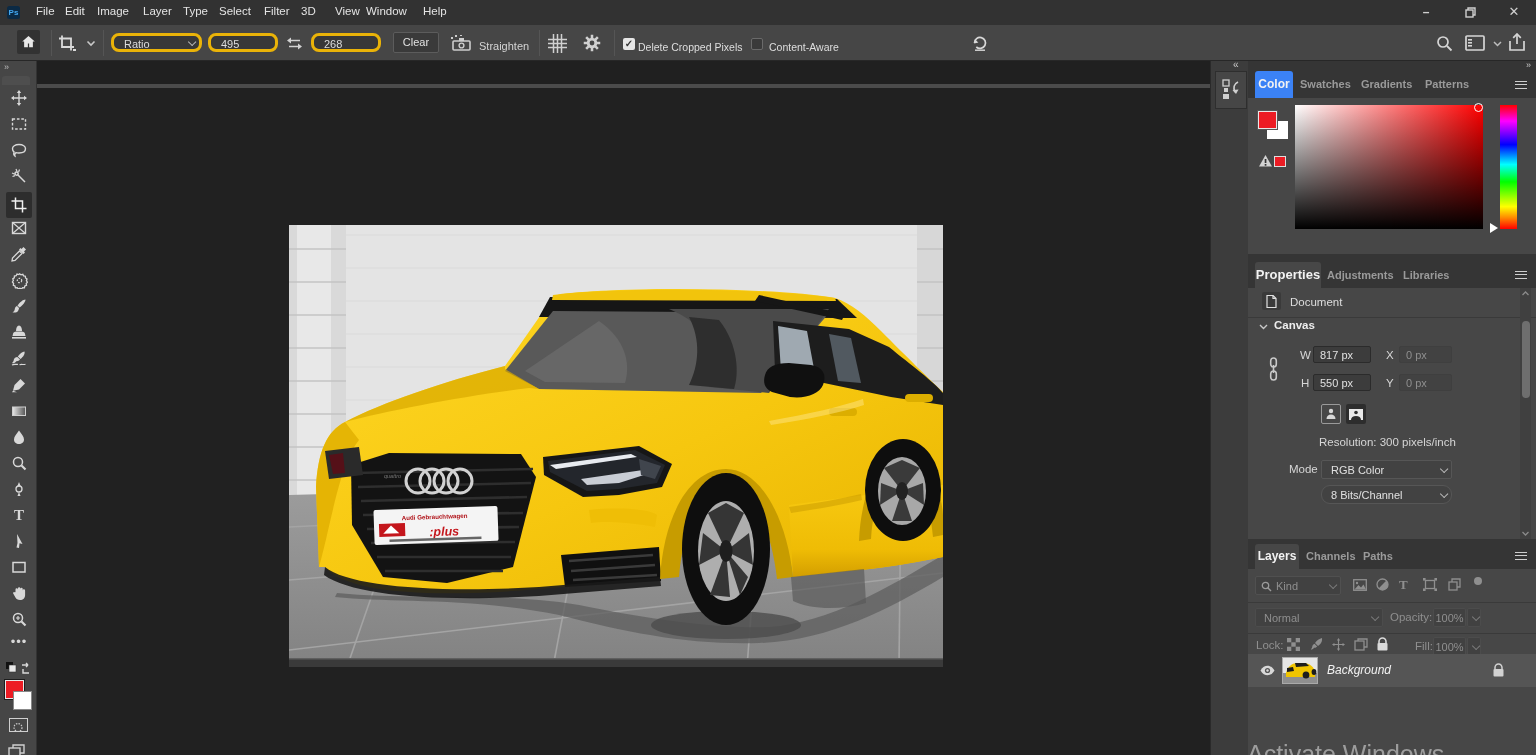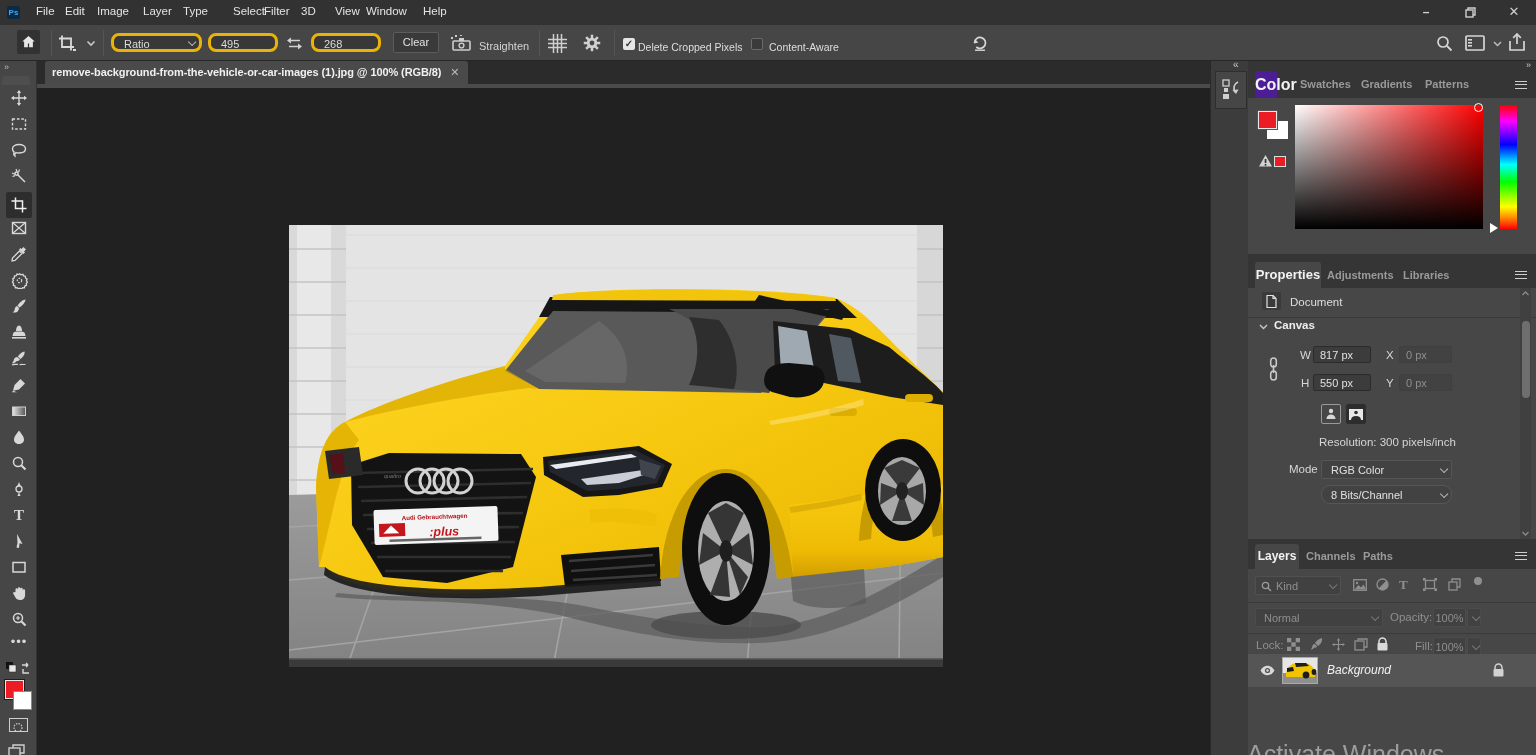--- a/index.html
+++ b/index.html
@@ -83,21 +83,21 @@
 <div id="app">
 
   <div id="menubar">
     <div id="pslogo">Ps</div>
     <div class="items" style="left:0;top:0;position:absolute;width:100%;height:25px;">
       <span class="abs" style="left:36px;top:5px">File</span>
         <span class="abs" style="left:65px;top:5px">Edit</span>
         <span class="abs" style="left:97px;top:5px">Image</span>
         <span class="abs" style="left:143px;top:5px">Layer</span>
         <span class="abs" style="left:183px;top:5px">Type</span>
-        <span class="abs" style="left:233px;top:5px">Select</span>
+        <span class="abs" style="left:219px;top:5px">Select</span>
         <span class="abs" style="left:264px;top:5px">Filter</span>
         <span class="abs" style="left:301px;top:5px">3D</span>
         <span class="abs" style="left:335px;top:5px">View</span>
         <span class="abs" style="left:366px;top:5px">Window</span>
         <span class="abs" style="left:423px;top:5px">Help</span>
     </div>
     <div id="winbtns"><div style="font-weight:bold">–</div><div id="restorebtn"><svg width="11" height="11" viewBox="0 0 11 11" style="margin-top:7px">
             <path d="M3 3 V1 H10 V8 H8" fill="none" stroke="#cfcfcf" stroke-width="1.4"></path>
             <rect x="1" y="3" width="7" height="7" fill="none" stroke="#cfcfcf" stroke-width="1.4"></rect>
           </svg></div><div style="font-size:13px">✕</div></div>
@@ -180,24 +180,20 @@
     <svg class="abs" style="left:1493px;top:16px" width="9" height="6" viewBox="0 0 9 6">
         <path d="M1 1 L4.5 4.5 L8 1" stroke="#bdbdbd" stroke-width="1.5" fill="none"></path>
       </svg>
     <svg class="abs" style="left:1508px;top:8px" width="18" height="19" viewBox="0 0 18 19">
       <path d="M2 8 V17 H16 V8" stroke="#d6d6d6" stroke-width="1.7" fill="none"></path>
       <path d="M9 1 V11" stroke="#d6d6d6" stroke-width="1.7"></path>
       <path d="M5.2 4.8 L9 1 L12.8 4.8" stroke="#d6d6d6" stroke-width="1.7" fill="none"></path>
     </svg>
   </div>
 
-  <div id="tabbar">
-    <div class="tab">remove-background-from-the-vehicle-or-car-images (1).jpg @ 100% (RGB/8)
-      <span style="font-weight:normal;color:#bbb;margin-left:6px">✕</span></div>
-  </div>
   <div id="tabstrip2"></div>
 
   <div id="toolbar">
     <div style="position:absolute;left:4px;top:1px;color:#bbb;font-size:9px;letter-spacing:-1px;">»</div>
     <div style="position:absolute;left:2px;top:15px;width:28px;height:9px;background:#4e4e4e;border-radius:3px 3px 0 0;"></div>
     <div class="tool" style="top:27px">
         <svg width="16" height="16" viewBox="0 0 16 16">
           <g stroke="#d8d8d8" stroke-width="1.4" fill="#d8d8d8">
             <path d="M8 2 V14 M2 8 H14" fill="none"></path>
             <path d="M8 0 L5.8 3 H10.2z M8 16 L5.8 13 H10.2z M0 8 L3 5.8 V10.2z M16 8 L13 5.8 V10.2z" stroke="none"></path>
@@ -505,21 +501,21 @@
           <path d="M16 4 C12 6 11 10 13 14" fill="none" stroke="#cfcfcf" stroke-width="1.8"></path>
           <path d="M10.5 12 L14 16 L16.5 11.5 z" fill="#cfcfcf"></path>
         </svg>
     </div>
   </div>
 
   <div id="rightcol">
     <div style="position:absolute;right:6px;top:-1px;color:#c8c8c8;font-size:9px;letter-spacing:-1px;">»</div>
 
     <div id="colorpanel" class="abs" style="left:0;top:9px;width:288px;height:184px;">
-      <div class="abs" style="left:7px;top:1px;width:22px;height:27px;background:#4c1d95;border-radius:3px 3px 0 0;color:#f2f2f2;font-weight:bold;font-size:16px;line-height:27px;text-align:center;">Color</div>
+      <div class="abs" style="left:7px;top:1px;width:38px;height:27px;background:#3b82f6;border-radius:3px 3px 0 0;color:#f2f2f2;font-weight:bold;font-size:12px;line-height:27px;text-align:center;">Color</div>
       <div class="abs" style="left:52px;top:8px;color:#9a9a9a;font-weight:bold;font-size:11px;">Swatches</div>
       <div class="abs" style="left:113px;top:8px;color:#9a9a9a;font-weight:bold;font-size:11px;">Gradients</div>
       <div class="abs" style="left:177px;top:8px;color:#9a9a9a;font-weight:bold;font-size:11px;">Patterns</div>
       <div class="abs" style="right:9px;top:11px;width:12px;height:8px;border-top:1.5px solid #cfcfcf;border-bottom:1.5px solid #cfcfcf;">
           <div style="margin-top:2.2px;border-top:1.5px solid #cfcfcf;"></div>
         </div>
       <div class="abs" style="left:0;top:28px;width:288px;height:156px;background:#474747;">
         <div class="abs" style="left:19px;top:23px;width:21px;height:18px;background:#fff;"></div>
         <div class="abs" style="left:10px;top:13px;width:19px;height:18px;background:#ec1c24;border:1.5px solid #e8e8e8;outline:1px solid #555;"></div>
         <svg class="abs" style="left:11px;top:57px" width="13" height="12" viewBox="0 0 13 12">

